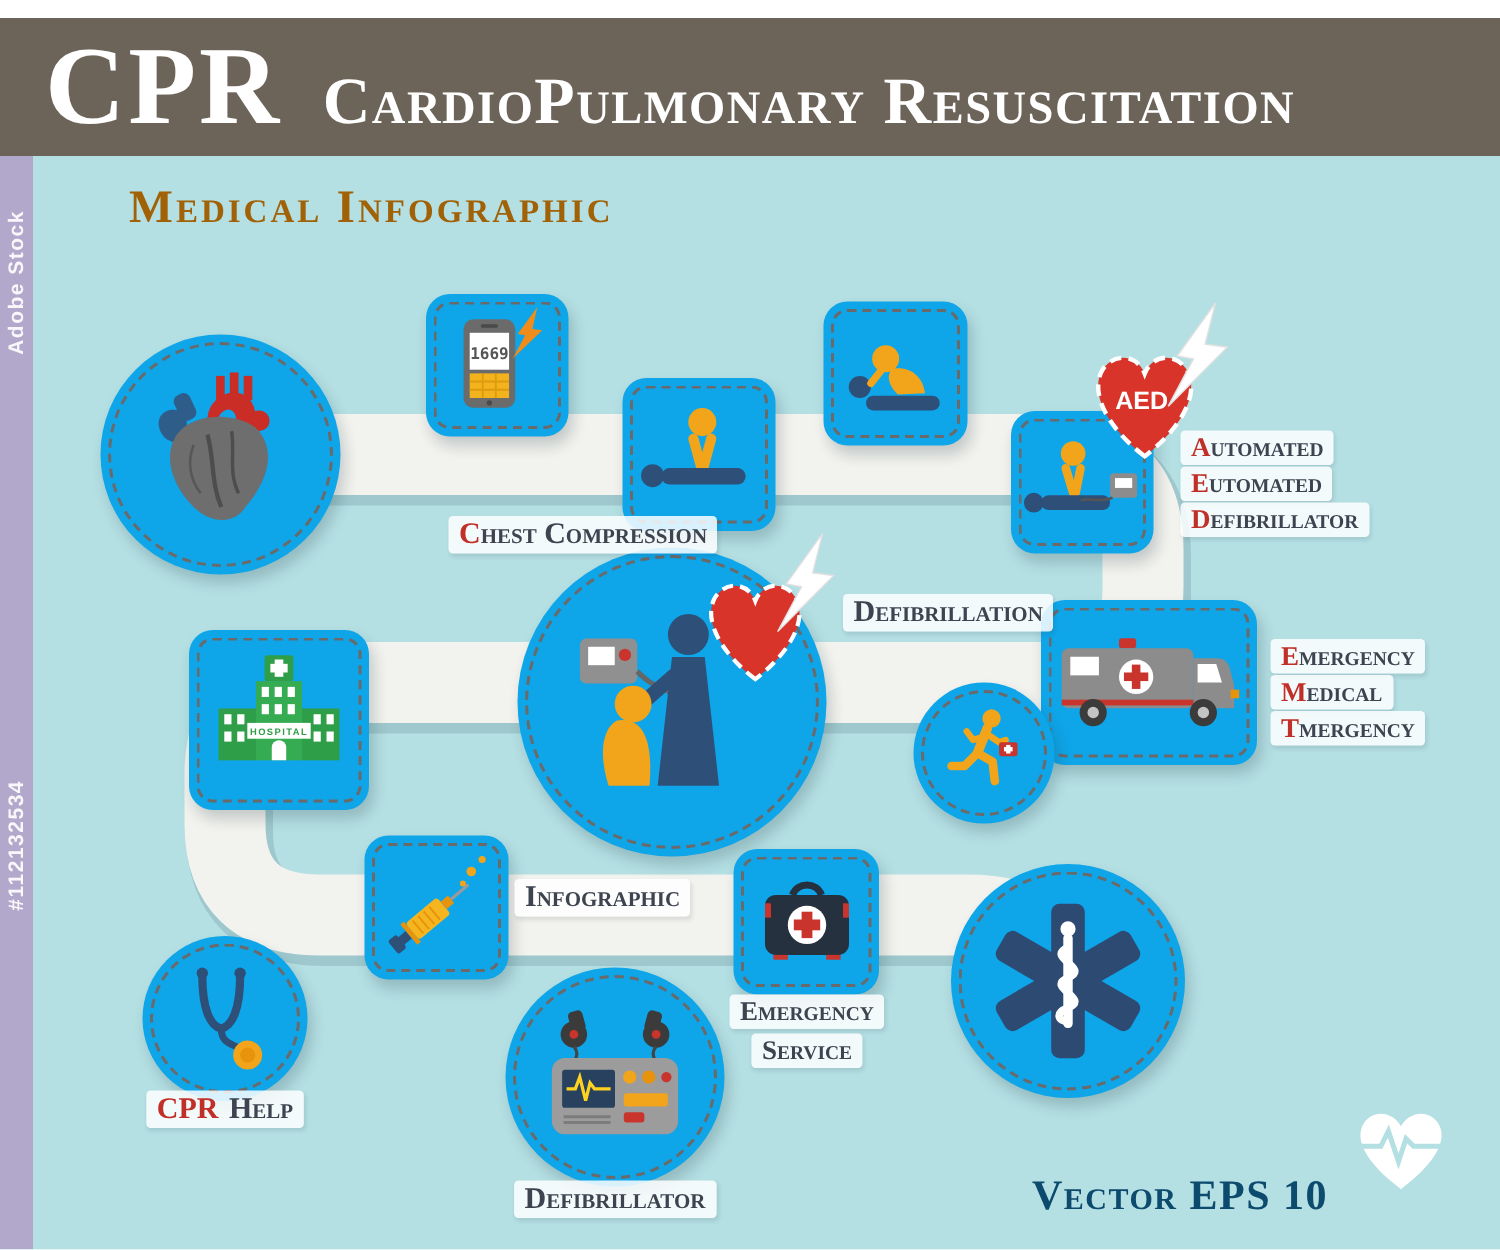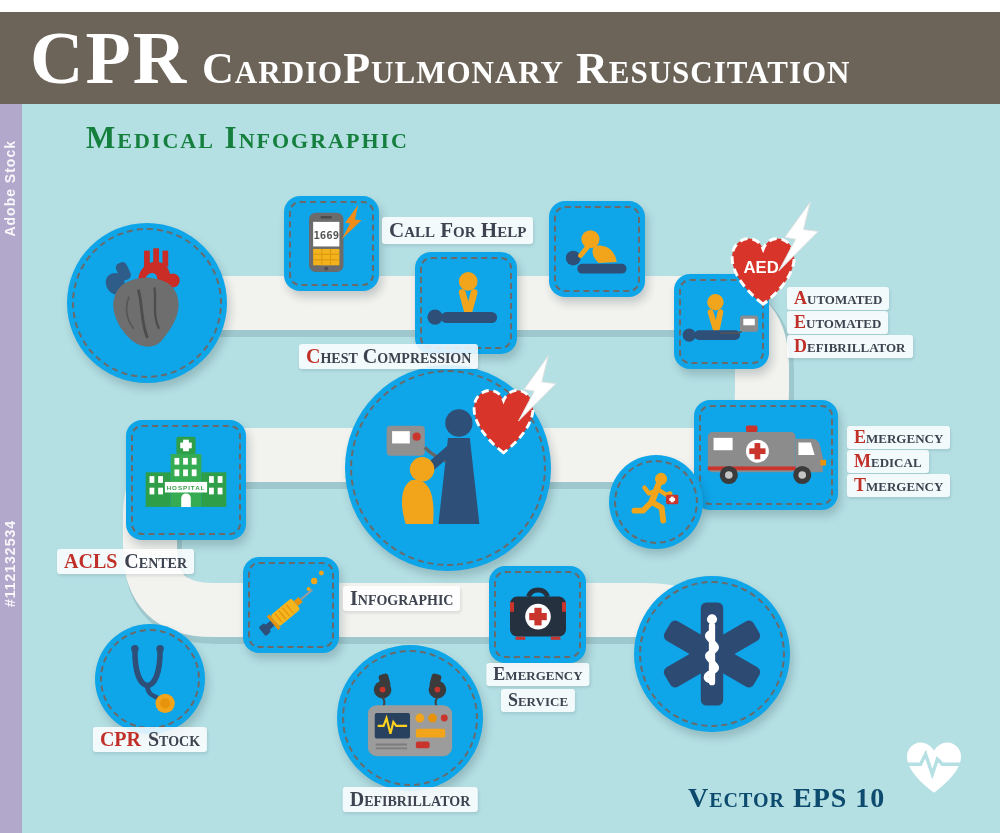--- a/index.html
+++ b/index.html
@@ -2,27 +2,27 @@
 <html><head>
 <meta charset="utf-8">
 <style>
   html,body{margin:0;padding:0;background:#ffffff;}
   .page{position:relative;width:1000px;height:833px;background:#ffffff;overflow:hidden;
         font-family:"Liberation Serif",serif;}
   
   .header{position:absolute;left:0;top:12px;width:1000px;height:92px;background:#6d6459;
           display:flex;align-items:baseline;padding-left:30px;box-sizing:border-box;color:#fff;}
   .title{font-size:74px;font-weight:bold;letter-spacing:2px;line-height:92px;}
-  .subtitle{font-size:44px;font-variant:small-caps;font-weight:600;margin-left:14px;letter-spacing:1px;}
+  .subtitle{font-size:44px;font-variant:small-caps;font-weight:600;margin-left:27px;letter-spacing:1px;}
   
   .bg{position:absolute;left:0;top:104px;width:1000px;height:729px;background:#b4dfe3;}
   .strip{position:absolute;left:0;top:104px;width:22px;height:729px;background:#b2a8cc;}
   .wm{position:absolute;color:rgba(255,255,255,.9);font-family:"Liberation Sans",sans-serif;
       font-size:14px;font-weight:bold;writing-mode:vertical-rl;transform:rotate(180deg);letter-spacing:1px;}
-  .tagline{position:absolute;left:86px;top:120px;font-size:31px;color:#15803d;font-variant:small-caps;
+  .tagline{position:absolute;left:86px;top:120px;font-size:31px;color:#a16207;font-variant:small-caps;
            font-weight:600;letter-spacing:2px;}
   
   .path-svg{position:absolute;left:0;top:0;z-index:1;}
   
   .card{position:absolute;background:#0ea5e9;border-radius:16px;z-index:2;
         box-shadow:3px 6px 9px rgba(30,60,70,.22);display:flex;align-items:center;justify-content:center;}
   .card .dash{position:absolute;inset:5px;border:2px dashed #6a6a6a;border-radius:11px;}
   .circle{border-radius:50%;}
   .circle .dash{border-radius:50%;}
   .float{position:absolute;z-index:3;}
@@ -290,67 +290,64 @@
       <polyline points="22,55 28,55 31,47 35,63 38,51 41,55 52,55" stroke="#ffd21f" stroke-width="2.2" fill="none"></polyline>
       <circle cx="65" cy="47" r="4.5" fill="#f2a51a"></circle>
       <circle cx="78" cy="47" r="4.5" fill="#e8930c"></circle>
       <circle cx="90" cy="47" r="3.5" fill="#c9342c"></circle>
       <rect x="61" y="58" width="30" height="9" rx="2" fill="#f2a51a"></rect>
       <rect x="61" y="71" width="14" height="7" rx="2" fill="#c9342c"></rect>
       <path d="M20 74 H52 M20 78 H52" stroke="#7c7c7c" stroke-width="2"></path>
     </svg>
   </div>
 
-  <div class="label" style="left:382px;top:217px;font-size:21px">
-    <span>Call For Help</span>
-  </div>
 
 
   <div class="label" style="left:299px;top:344px;font-size:20px">
     <span class="red">C</span><span>hest Compression</span>
   </div>
 
   <div class="label" style="left:787px;top:287px;font-size:18px">
     <span class="red">A</span><span>utomated</span>
   </div>
   <div class="label" style="left:787px;top:311px;font-size:18px">
     <span class="red">E</span><span>utomated</span>
   </div>
   <div class="label" style="left:787px;top:335px;font-size:18px">
     <span class="red">D</span><span>efibrillator</span>
   </div>
 
+  <div class="label" style="left:562px;top:396px;font-size:20px">
+    <span>Defibrillation</span>
+  </div>
 
   <div class="label" style="left:847px;top:426px;font-size:18px">
     <span class="red">E</span><span>mergency</span>
   </div>
   <div class="label" style="left:847px;top:450px;font-size:18px">
     <span class="red">M</span><span>edical</span>
   </div>
   <div class="label" style="left:847px;top:474px;font-size:18px">
     <span class="red">T</span><span>mergency</span>
   </div>
 
-  <div class="label" style="left:57px;top:549px;font-size:20px">
-    <span class="red">ACLS</span><span class="gap">Center</span>
-  </div>
 
   <div class="label" style="left:343px;top:586px;font-size:20px">
     <span>Infographic</span>
   </div>
 
   <div class="label center" style="left:538px;top:663px;font-size:18px">
     <span>Emergency</span>
   </div>
   <div class="label center" style="left:538px;top:689px;font-size:18px">
     <span>Service</span>
   </div>
 
   <div class="label center" style="left:150px;top:727px;font-size:20px">
-    <span class="red">CPR</span><span class="gap">Stock</span>
+    <span class="red">CPR</span><span class="gap">Help</span>
   </div>
 
   <div class="label center" style="left:410px;top:787px;font-size:20px">
     <span>Defibrillator</span>
   </div>
 
   <div class="vector-label">Vector EPS 10</div>
 
   <svg class="float" style="left:892px;top:722px" width="84" height="76" viewBox="0 0 100 90">
     <path d="M50 84 C22 63 12 44 21 31 C29 20 44 23 50 34 C56 23 71 20 79 31 C88 44 78 63 50 84 Z" fill="#ffffff"></path>

